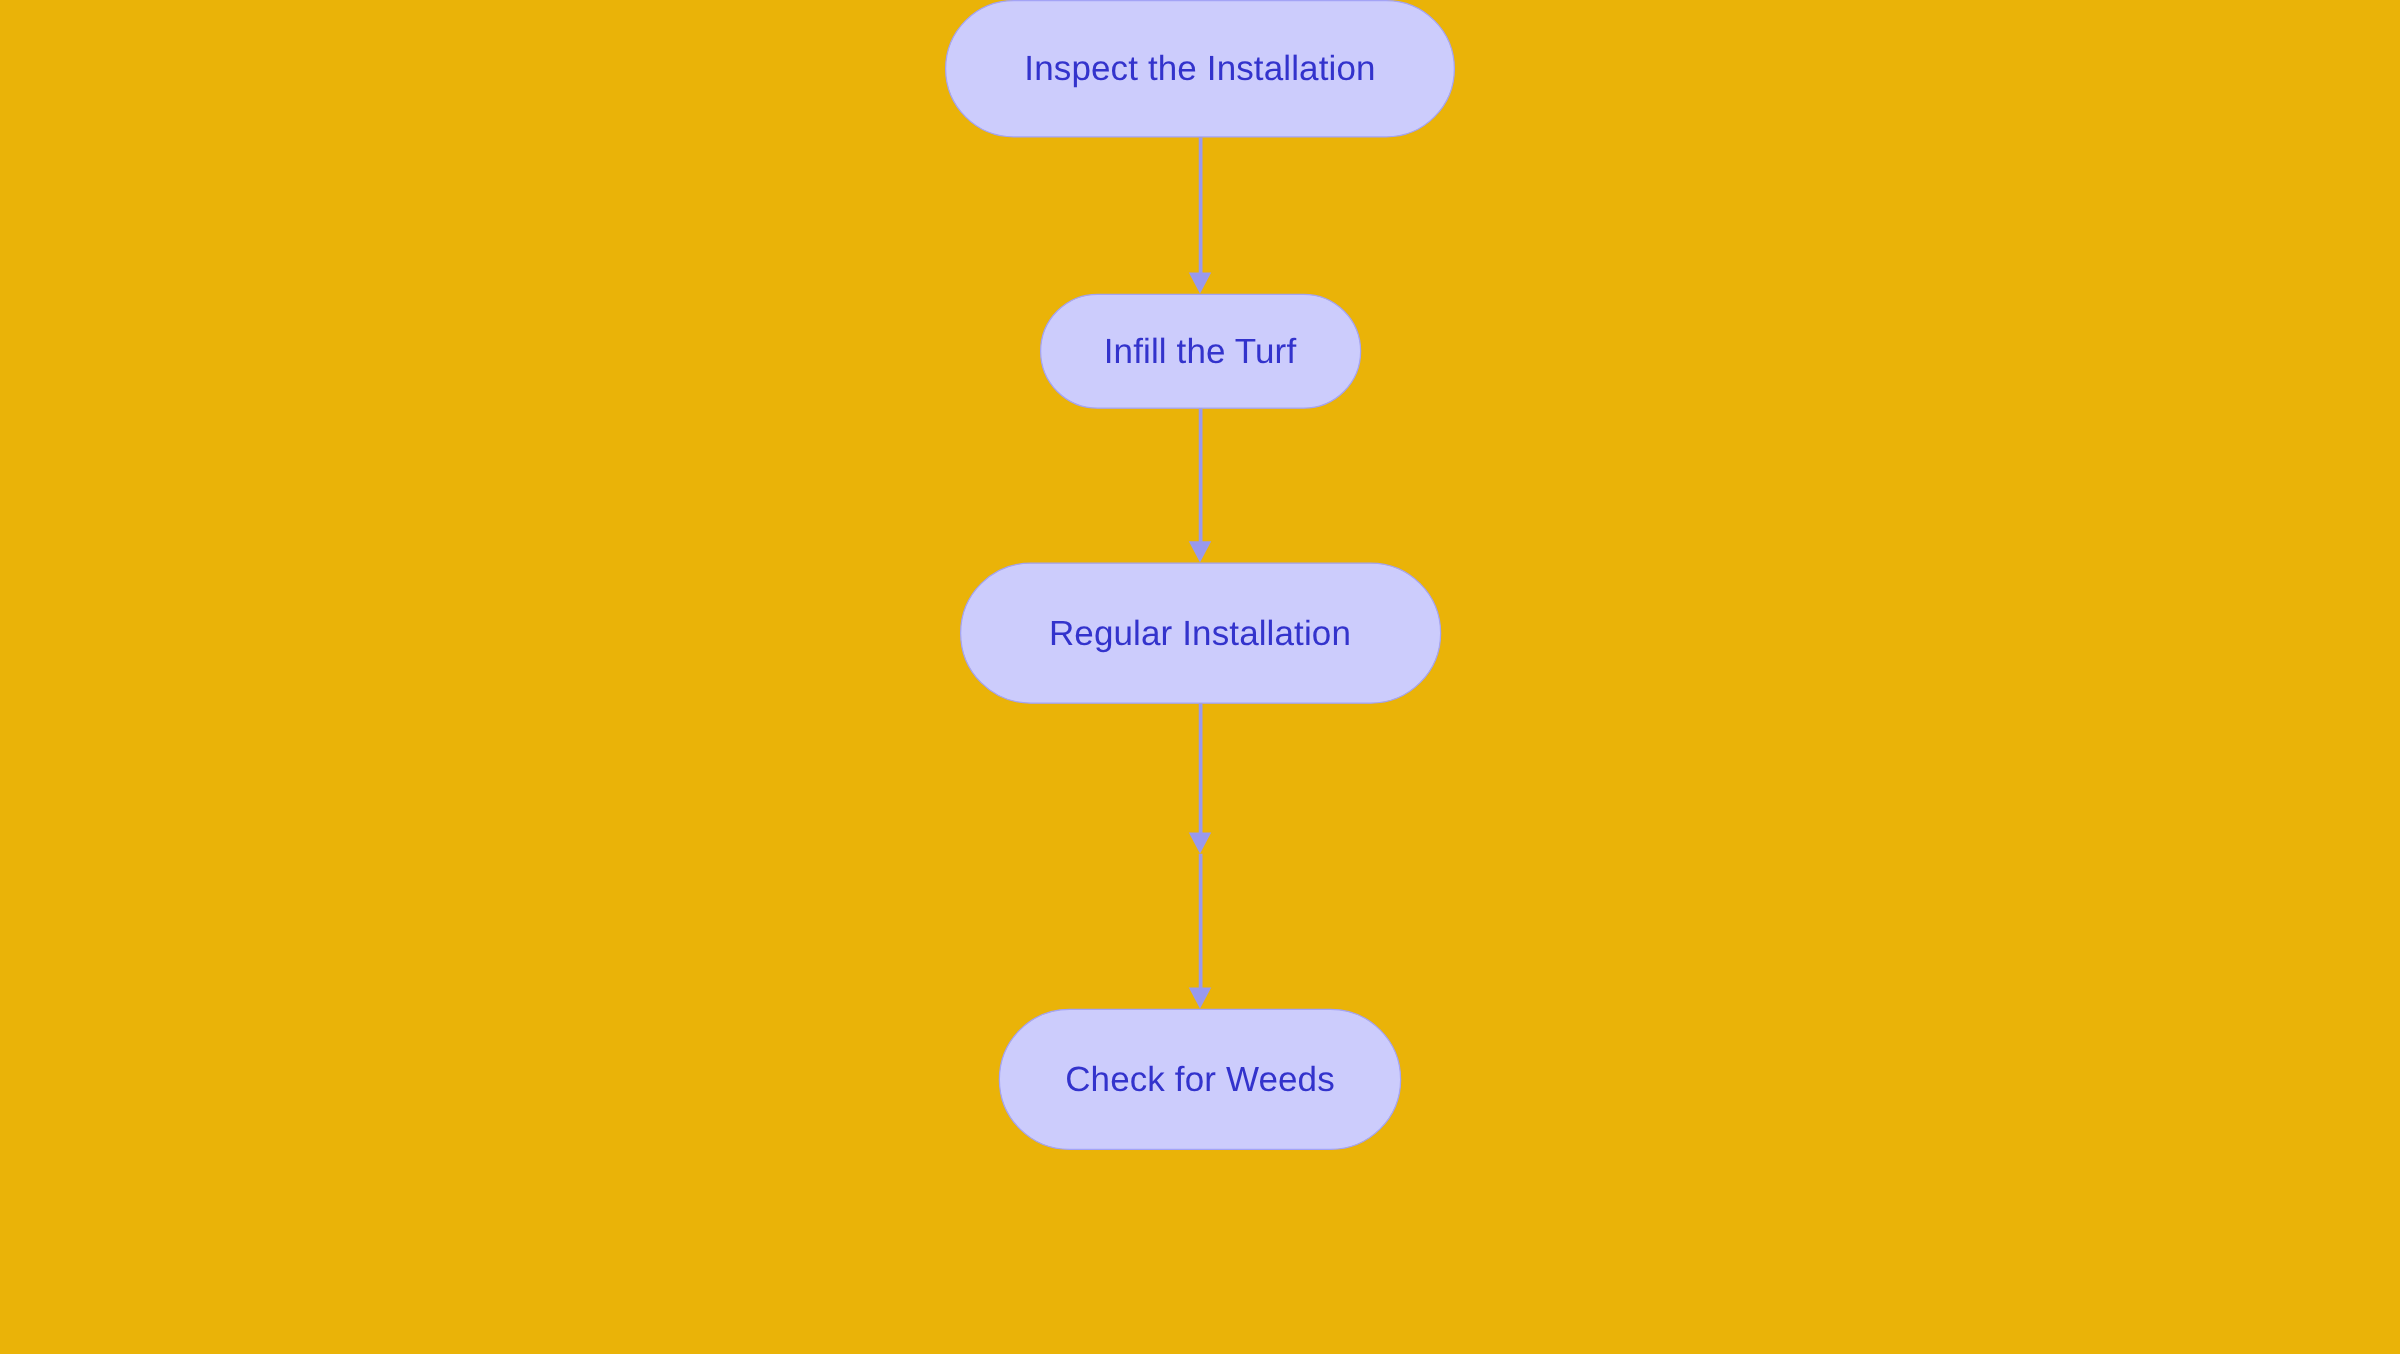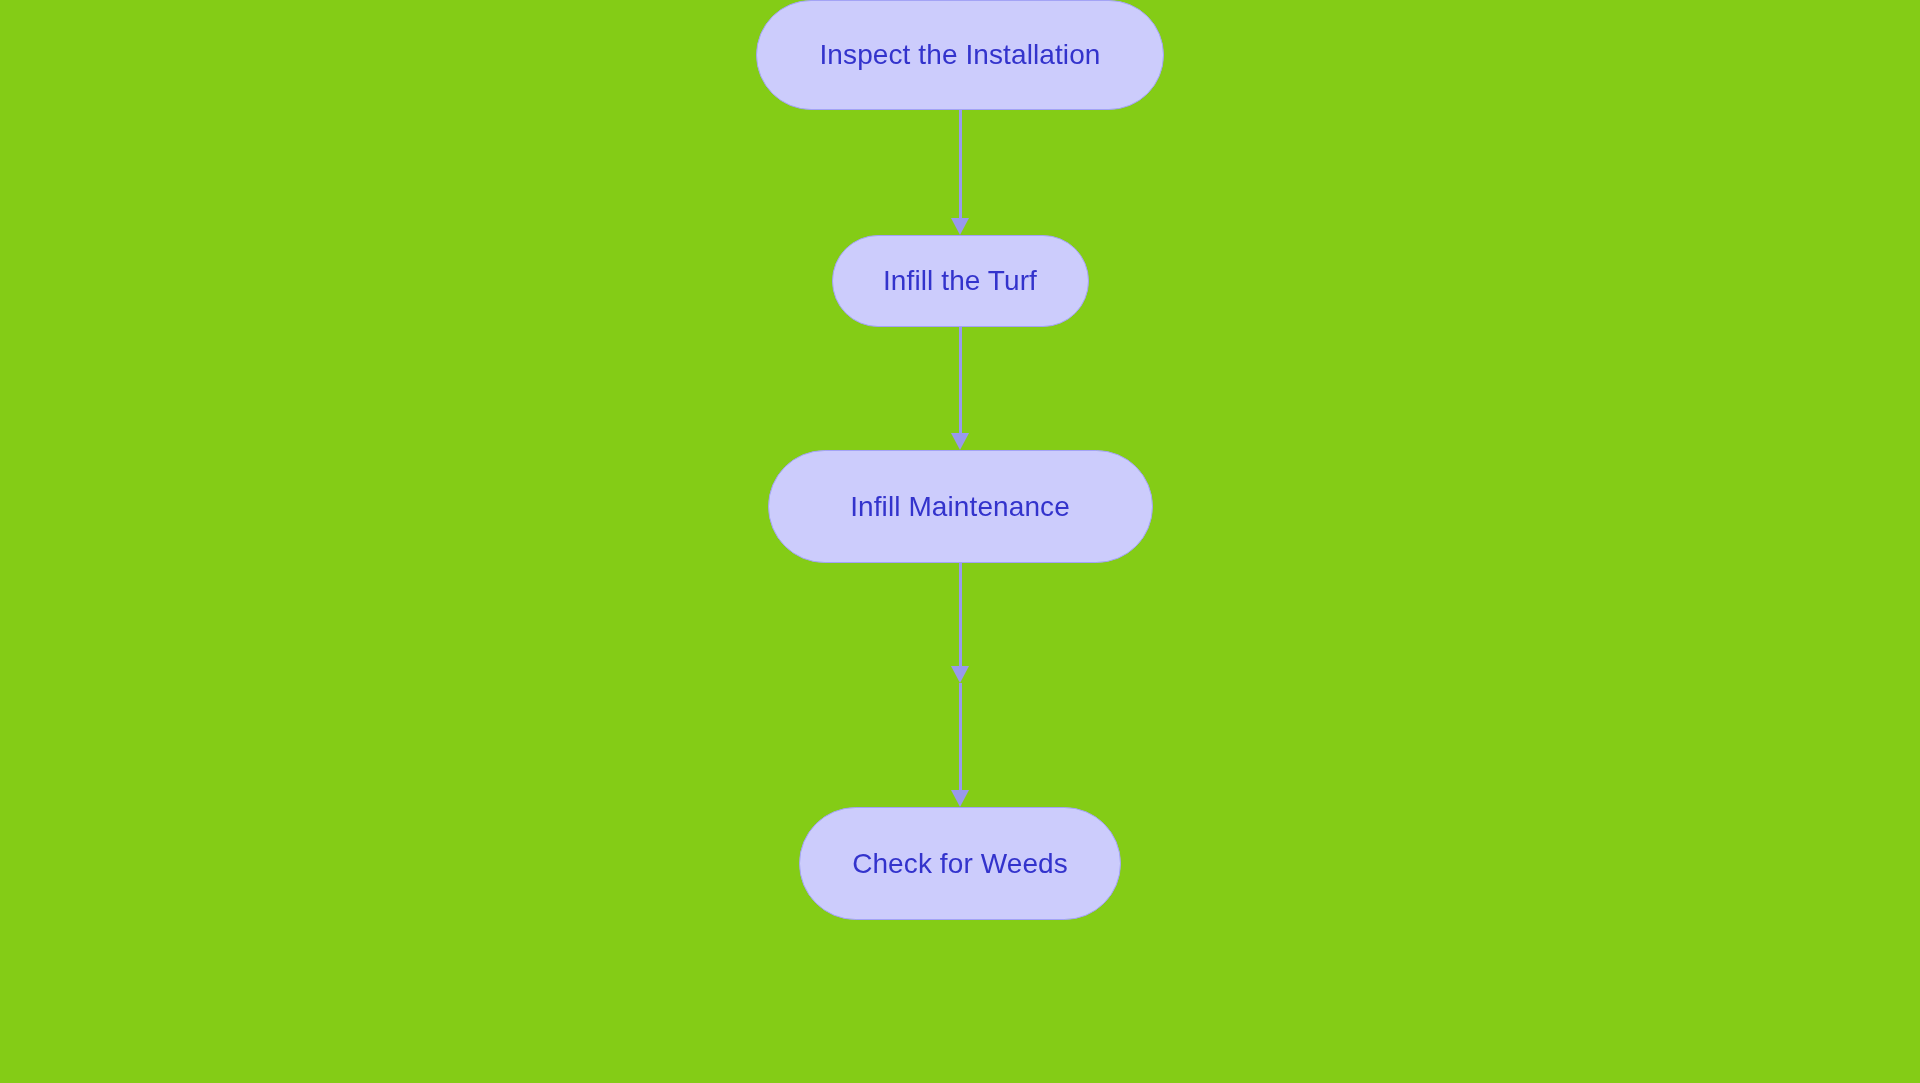--- a/index.html
+++ b/index.html
@@ -12,21 +12,21 @@
     width: 1920px;
     height: 1083px;
     font-family: "Liberation Sans", sans-serif;
     overflow: hidden;
   }
 
   #flow-root {
     position: relative;
     width: 1920px;
     height: 1083px;
-    background: #84cc16;
+    background: #eab308;
   }
 
   .flow-column {
     position: absolute;
     left: 0;
     top: 0;
     width: 1920px;
     height: 1083px;
     display: flex;
     flex-direction: column;
@@ -115,21 +115,21 @@
     <div class="node node-1">
       <span class="node-label">Infill the Turf</span>
     </div>
 
     <div class="connector connector-1">
       <div class="connector-line"></div>
       <div class="connector-arrowhead"></div>
     </div>
 
     <div class="node node-2">
-      <span class="node-label">Infill Maintenance</span>
+      <span class="node-label">Regular Installation</span>
     </div>
 
     <div class="connector connector-2">
       <div class="connector-line"></div>
       <div class="connector-arrowhead"></div>
     </div>
 
 
     <div class="connector connector-3">
       <div class="connector-line"></div>

